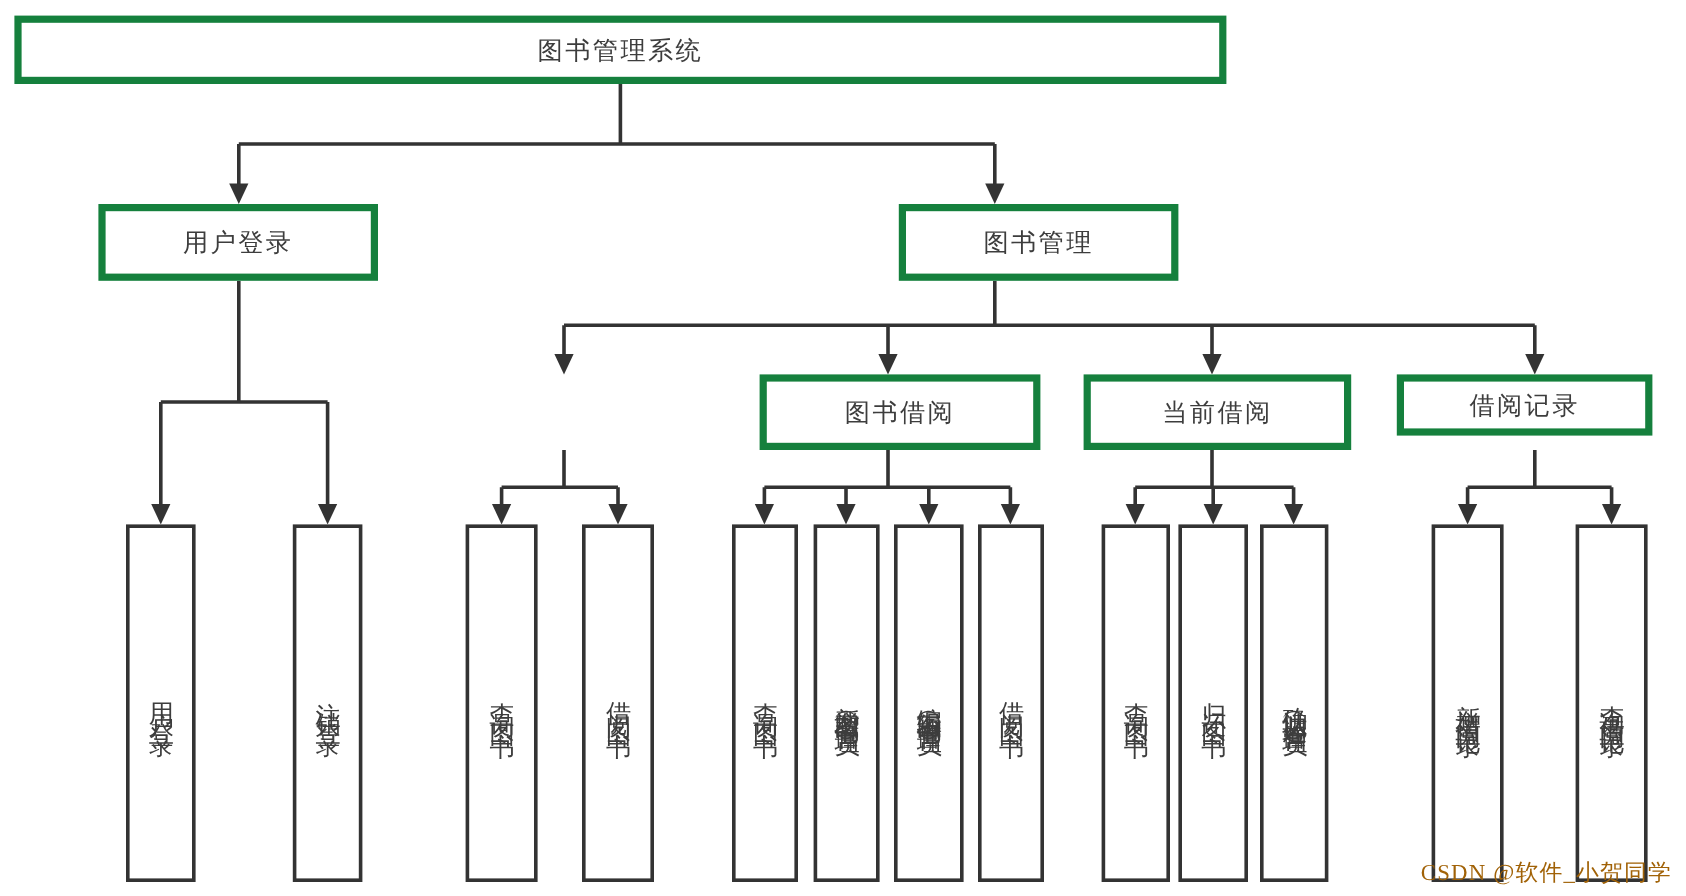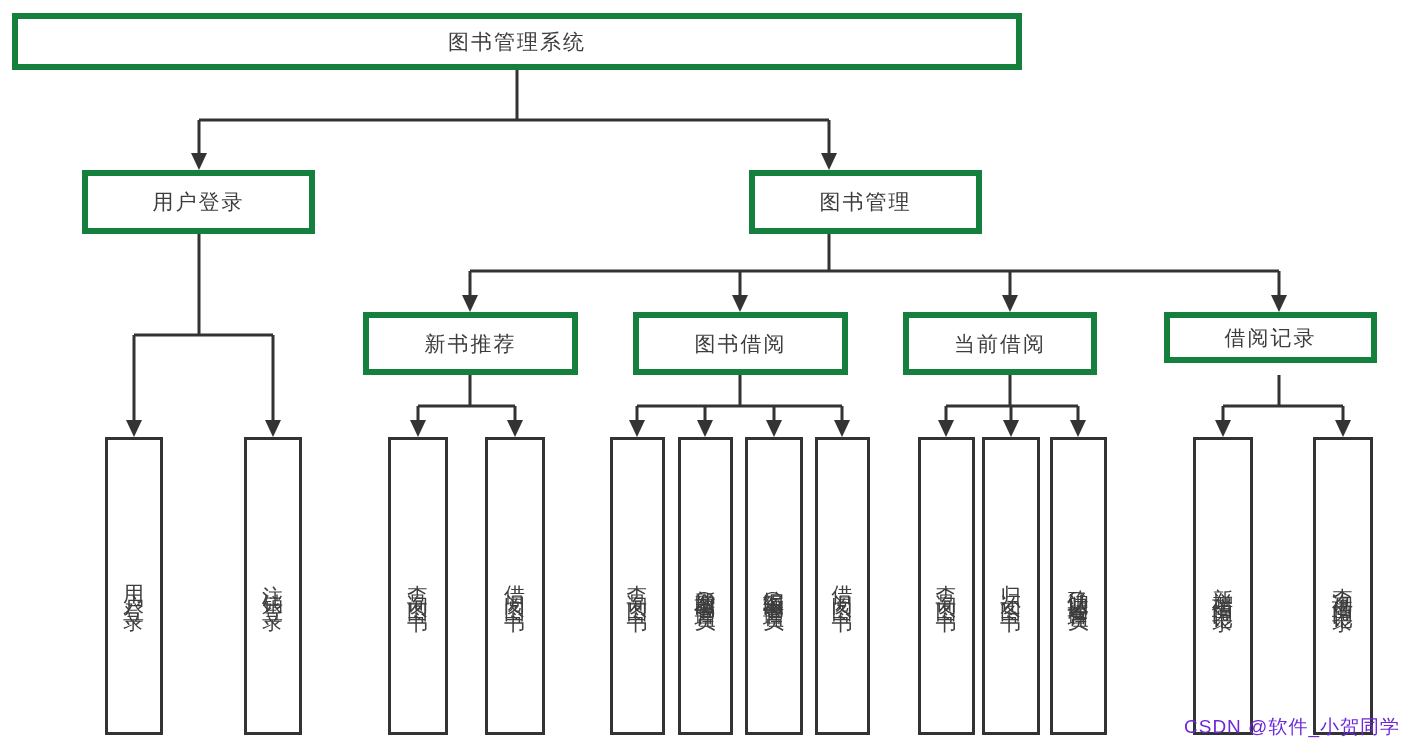--- a/index.html
+++ b/index.html
@@ -45,23 +45,24 @@
     letter-spacing: 9px;
     color: #3d3d3d;
     line-height: 1;
     overflow: hidden;
   }
   .watermark {
     position: absolute;
     left: 1184px;
     top: 714px;
     font-size: 19px;
-    color: #6d28d9;
+    color: #a16207;
     letter-spacing: 1px;
     white-space: nowrap;
+    font-family: Liberation Serif, serif;
   }
 </style>
 </head>
 <body>
 
 <div class="stage">
 
   <svg class="wires" viewBox="0 0 1405 747" xmlns="http://www.w3.org/2000/svg">
     <g stroke="#333333" stroke-width="3" fill="none">
 
@@ -100,23 +101,22 @@
       <path d="M1223,437 l-8,-17 h16 z"></path>
       <path d="M1343,437 l-8,-17 h16 z"></path>
     </g>
   </svg>
 
   <div class="box" style="left:12px; top:13px; width:1010px; height:57px;">图书管理系统</div>
 
   <div class="box" style="left:82px; top:170px; width:233px; height:64px;">用户登录</div>
   <div class="box" style="left:712px; top:170px; width:233px; height:64px;margin-left:37px;">图书管理</div>
 
-  <div class="box" style="left:363px; top:312px; width:215px; height:63px;">新书推荐</div>
-  <div class="box" style="left:633px; top:312px; width:215px; height:63px;">图书借阅</div>
-  <div class="box" style="left:903px; top:312px; width:194px; height:63px;">当前借阅</div>
+  <div class="box" style="left:633px; top:312px; width:234px; height:63px;">图书借阅</div>
+  <div class="box" style="left:903px; top:312px; width:223px; height:63px;">当前借阅</div>
   <div class="box" style="left:1164px; top:312px; width:213px; height:51px;">借阅记录</div>
 
   <div class="vbox" style="left:105px; top:437px; width:58px; height:298px;">用户登录</div>
   <div class="vbox" style="left:244px; top:437px; width:58px; height:298px;">注销登录</div>
 
   <div class="vbox" style="left:388px; top:437px; width:60px; height:298px;">查询图书</div>
   <div class="vbox" style="left:485px; top:437px; width:60px; height:298px;">借阅图书</div>
 
   <div class="vbox" style="left:610px; top:437px; width:55px; height:298px;">查询图书</div>
   <div class="vbox" style="left:678px; top:437px; width:55px; height:298px; letter-spacing:3px;">新增图书（管理员）</div>

